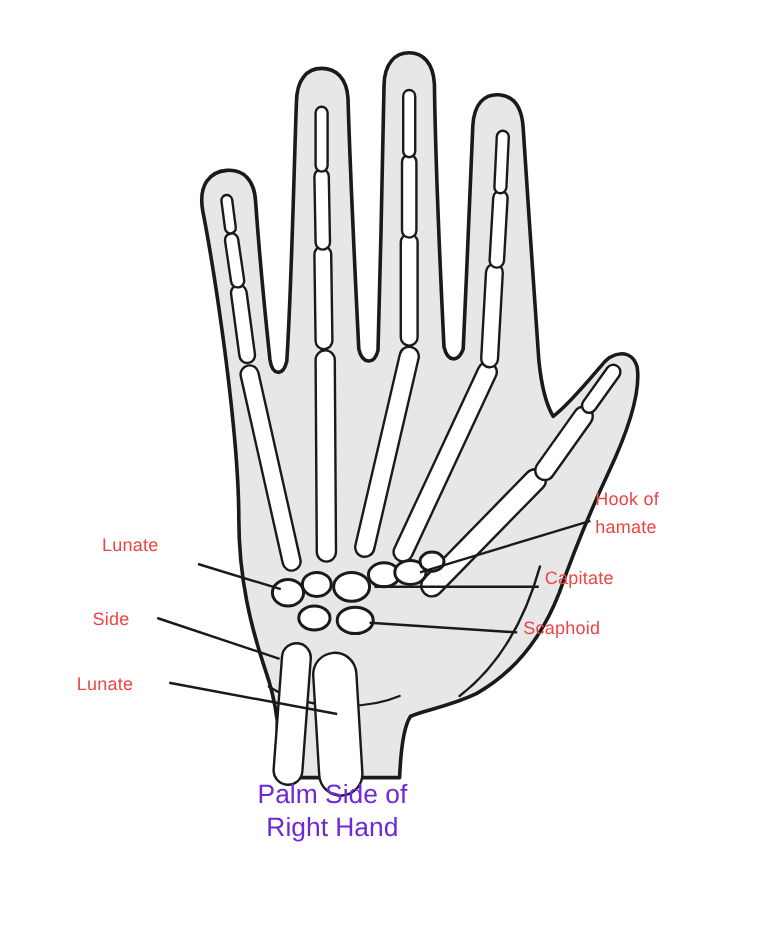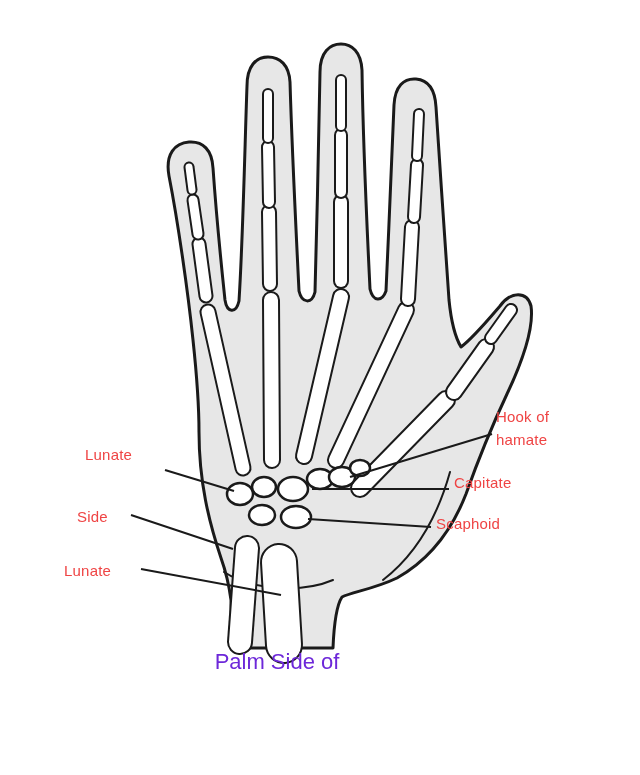--- a/index.html
+++ b/index.html
@@ -144,15 +144,16 @@
     <span>hamate</span>
   </div>
   <div class="label" style="left:454px;top:471px;">Capitate</div>
   <div class="label" style="left:436px;top:512px;">Scaphoid</div>
   <div class="label" style="left:85px;top:443px;">Lunate</div>
   <div class="label" style="left:77px;top:505px;">Side</div>
   <div class="label" style="left:64px;top:559px;">Lunate</div>
 
   <div class="caption" style="left:157px;top:648px;width:240px;">
     <span>Palm Side of</span>
+    <span>Right Hand</span>
   </div>
 
 </div>
 
 </body></html>

